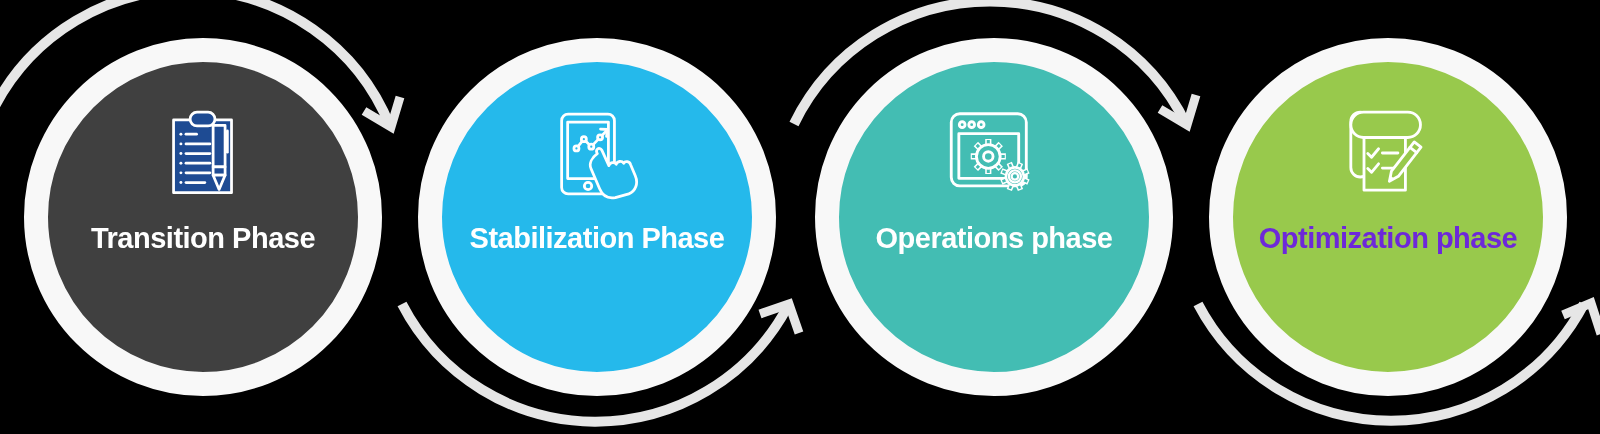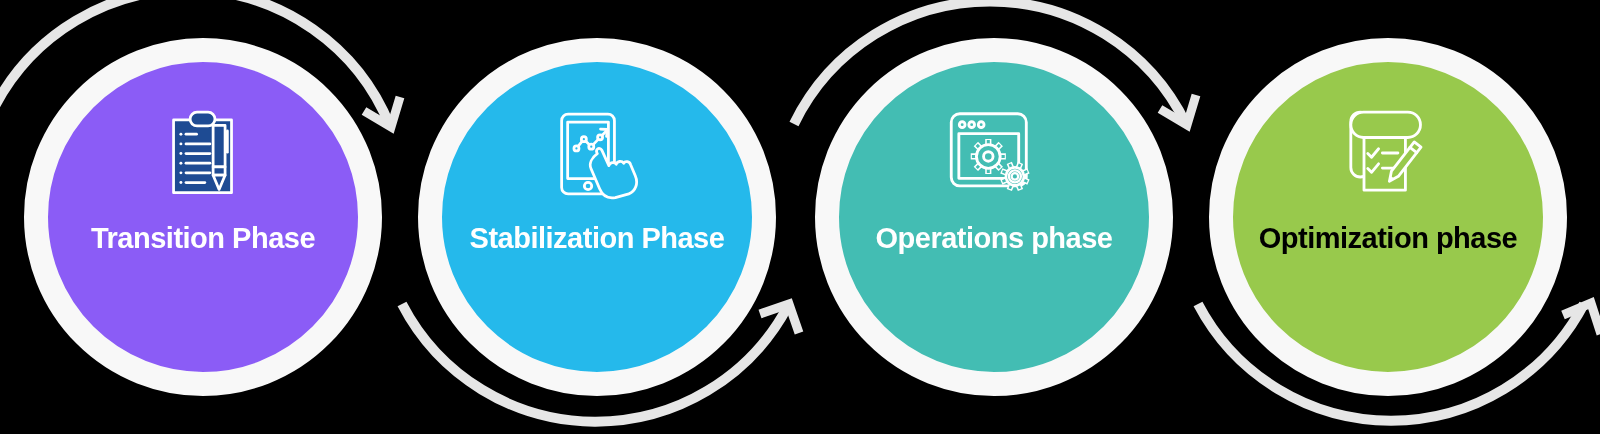--- a/index.html
+++ b/index.html
@@ -25,21 +25,21 @@
     <path d="M -8,112 A 218 218 0 0 1 390,126"></path>
     <path stroke-width="9" d="M 364,111 L 391,127 L 400,97"></path>
     <path d="M 402,304 A 218 218 0 0 0 788,306"></path>
     <path stroke-width="9" d="M 760,314 L 789,304 L 799,333"></path>
     <path d="M 794,124 A 218 218 0 0 1 1186,124"></path>
     <path stroke-width="9" d="M 1160,109 L 1187,125 L 1196,95"></path>
     <path d="M 1198,304 A 218 218 0 0 0 1584,304"></path>
     <path stroke-width="9" d="M 1563,315 L 1591,303 L 1601,334"></path>
   </svg>
 
-  <div class="phase p1" style="background-color: #8b5cf6; color: rgb(30, 75, 147); border-color: rgb(248, 248, 248);">
+  <div class="phase p1" style="background-color: #404040; color: rgb(30, 75, 147); border-color: rgb(248, 248, 248);">
     <svg class="icon" width="83" height="92" viewBox="0 0 90 100" fill="none" stroke="#fff" stroke-width="3" stroke-linecap="round" stroke-linejoin="round">
       <rect x="13" y="13" width="63" height="79" fill="currentColor"></rect>
       <circle cx="21" cy="28.5" r="1.6" fill="#fff" stroke="none"></circle>
         <line x1="26.5" y1="28.5" x2="38" y2="28.5"></line>
       <circle cx="21" cy="39" r="1.6" fill="#fff" stroke="none"></circle>
         <line x1="26.5" y1="39" x2="52.5" y2="39"></line>
       <circle cx="21" cy="49.5" r="1.6" fill="#fff" stroke="none"></circle>
         <line x1="26.5" y1="49.5" x2="52.5" y2="49.5"></line>
       <circle cx="21" cy="60" r="1.6" fill="#fff" stroke="none"></circle>
         <line x1="26.5" y1="60" x2="52.5" y2="60"></line>
@@ -138,16 +138,16 @@
       <rect x="17" y="17" width="44" height="70" fill="currentColor"></rect>
       <rect x="3" y="4" width="74" height="27" rx="13.5" fill="currentColor"></rect>
       <path d="M 21,48 L 25,52 L 32.5,43"></path>
       <line x1="36.5" y1="47.5" x2="53" y2="47.5"></line>
       <path d="M 21,64 L 25,68 L 32.5,59"></path>
       <line x1="36.5" y1="63.5" x2="48.5" y2="63.5"></line>
       <path fill="currentColor" d="M 44,77.5 L 46.2,66.7 L 70.4,35.7 L 77.6,41.3 L 53.5,72.3 Z"></path>
       <line x1="65.8" y1="41.6" x2="73" y2="47.2"></line>
       <path d="M 44,77.5 L 45.2,71.8 L 48.9,74.7 Z" fill="#fff" stroke="none"></path>
     </svg>
-    <div class="label" style="color: #000000;">Optimization phase</div>
+    <div class="label" style="color: #6d28d9;">Optimization phase</div>
   </div>
 
 </div>
 
 </body></html>

